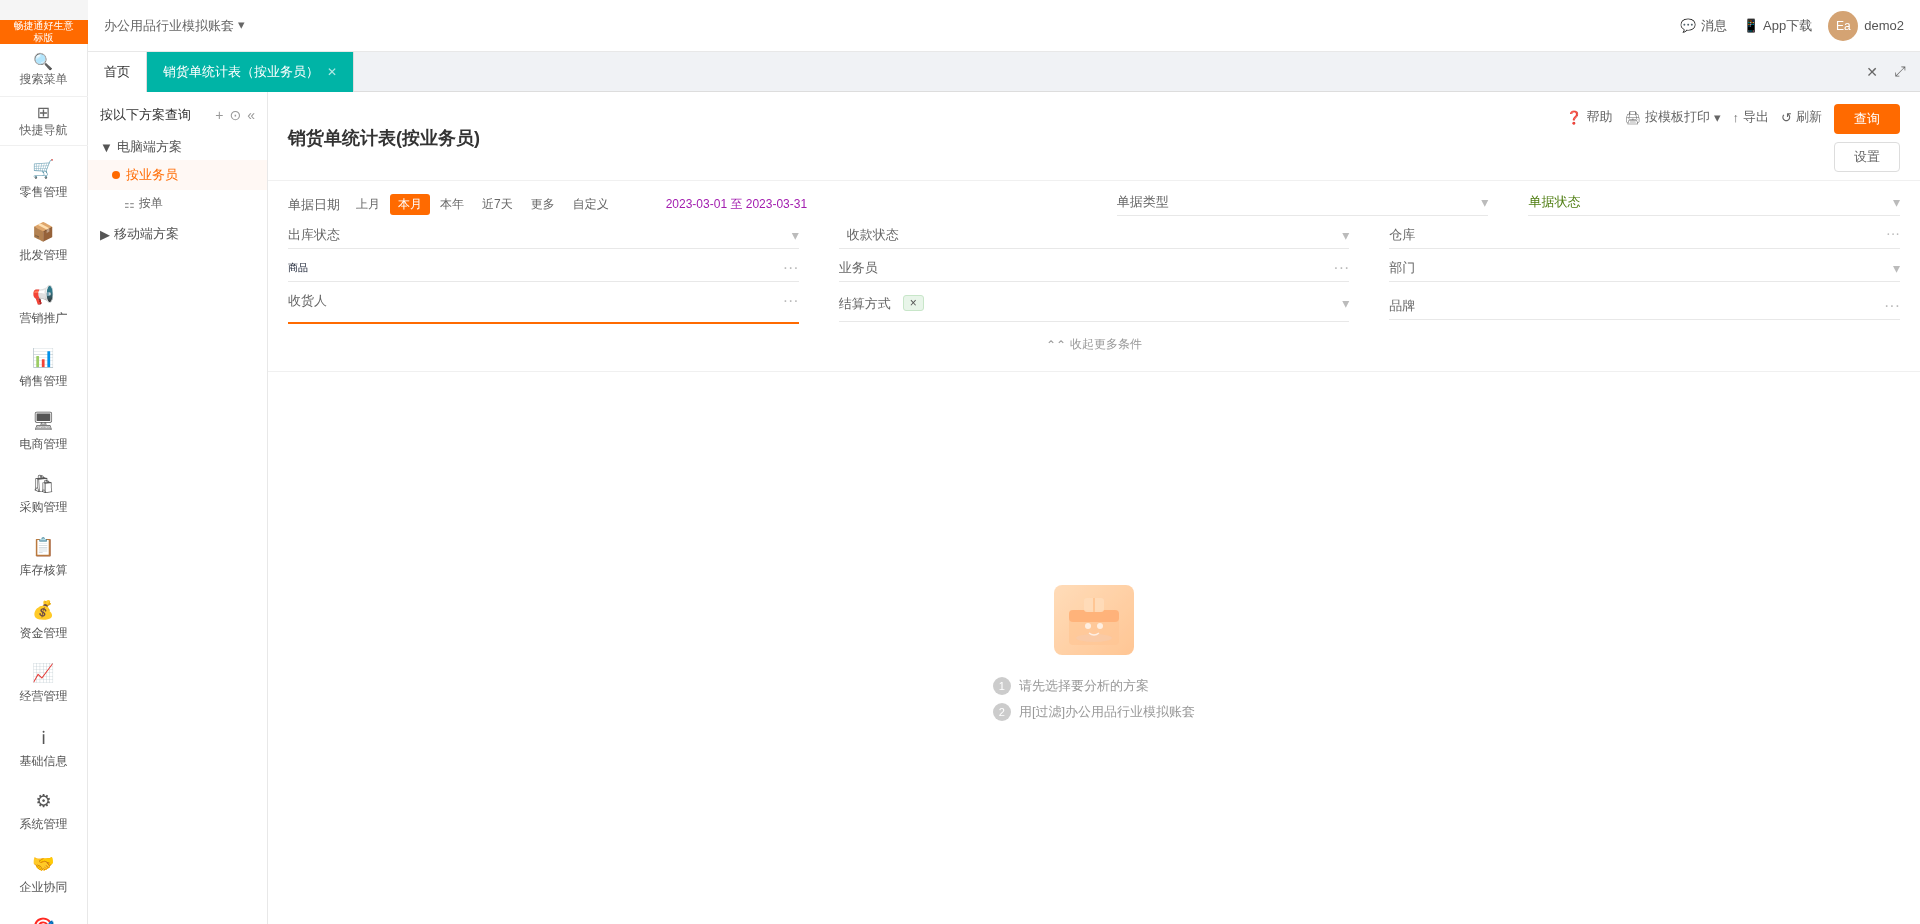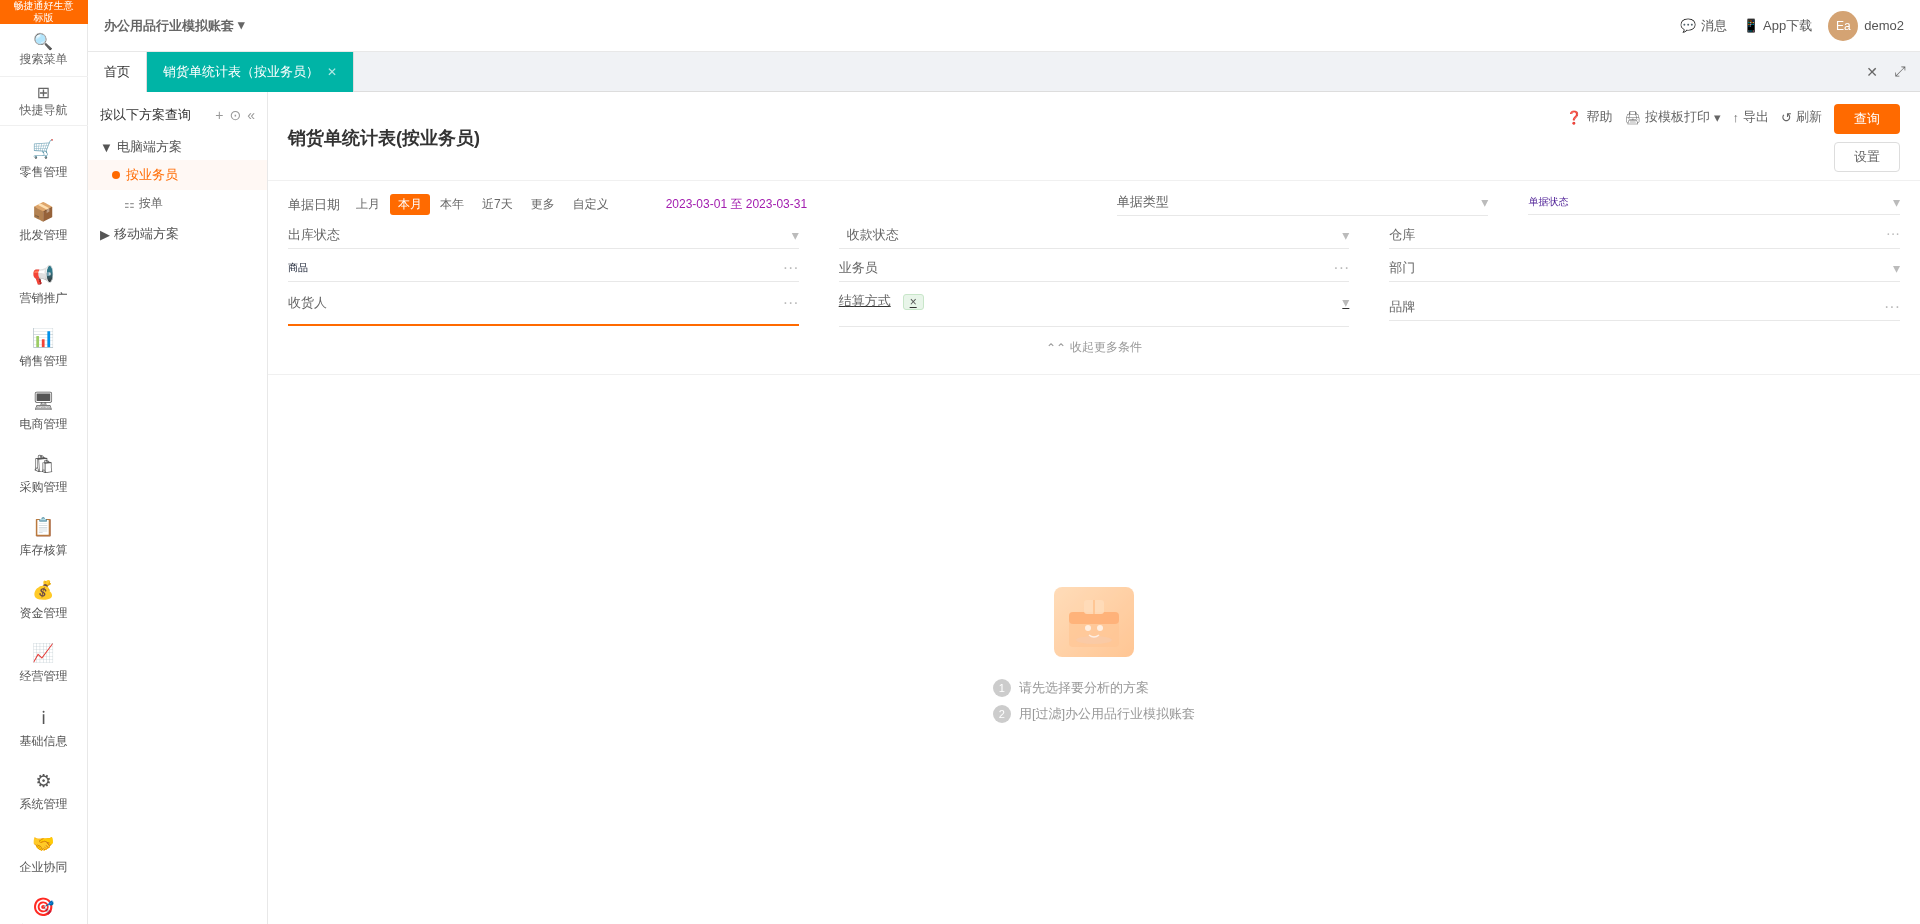--- a/index.html
+++ b/index.html
@@ -1,32 +1,32 @@
 <!DOCTYPE html>
 <html><head>
   <meta charset="utf-8">
   <style>
     * { box-sizing: border-box; margin: 0; padding: 0; }
     body { font-family: 'Microsoft YaHei', Arial, sans-serif; font-size: 13px; background: #f5f5f5; color: #333; display: flex; height: 924px; overflow: hidden; }
 
     
-    .sidebar { width: 88px; background: #fff; border-right: 1px solid #e8e8e8; display: flex; flex-direction: column; align-items: center; padding-top: 0; }
+    .sidebar { width: 88px; background: #fff; border-right: 1px solid #e8e8e8; display: flex; flex-direction: column; align-items: center; padding-top: 0; margin-top: 20px; }
     .sidebar-logo { width: 88px; height: 52px; background: #ff6a00; display: flex; align-items: center; justify-content: center; flex-direction: column; }
     .sidebar-logo-text { color: #fff; font-size: 10px; line-height: 1.2; text-align: center; }
     .sidebar-search { width: 88px; padding: 8px 0; text-align: center; color: #666; font-size: 12px; cursor: pointer; border-bottom: 1px solid #f0f0f0; }
     .sidebar-nav { width: 88px; padding: 6px 0; text-align: center; color: #666; font-size: 12px; cursor: pointer; border-bottom: 1px solid #f0f0f0; }
     .sidebar-item { width: 88px; padding: 12px 0 8px; text-align: center; cursor: pointer; display: flex; flex-direction: column; align-items: center; gap: 4px; color: #555; font-size: 12px; }
     .sidebar-item .icon { font-size: 18px; }
 
     
     .main { flex: 1; display: flex; flex-direction: column; overflow: hidden; }
 
     
     .top-header { height: 52px; background: #fff; border-bottom: 1px solid #e8e8e8; display: flex; align-items: center; justify-content: space-between; padding: 0 16px; }
-    .top-header-left { display: flex; align-items: flex-start; gap: 4px; color: #666; font-size: 13px; font-weight: bold; }
+    .top-header-left { display: flex; align-items: flex-start; gap: 4px; color: #666; font-size: 13px; }
     .top-header-right { display: flex; align-items: center; gap: 16px; color: #555; font-size: 13px; }
     .header-msg { display: flex; align-items: center; gap: 4px; cursor: pointer; }
     .header-app { display: flex; align-items: center; gap: 4px; cursor: pointer; }
     .avatar { width: 30px; height: 30px; border-radius: 50%; background: #d4a373; display: flex; align-items: center; justify-content: center; color: #fff; font-size: 12px; }
 
     
     .tab-bar { height: 40px; background: #f0f2f5; display: flex; align-items: center; padding: 0 0; border-bottom: 1px solid #ddd; }
     .tab { height: 40px; padding: 0 16px; display: flex; align-items: center; gap: 8px; cursor: pointer; font-size: 13px; background: #fff; border-right: 1px solid #ddd; color: #555; }
     .tab.home { background: #fff; color: #333; }
     .tab.active { background: #00b4a6; color: #fff; }
@@ -282,21 +282,21 @@
 
             <div style="display:flex;align-items:center;flex:1.2;border-bottom:1px solid #e8e8e8;padding-bottom:4px;">
               <span style="color:#666;font-size:13px;min-width:60px;">单据类型</span>
               <div style="flex:1;display:flex;align-items:center;justify-content:flex-end;">
                 <span style="color:#bbb;font-size:14px;cursor:pointer;">▾</span>
               </div>
             </div>
             <div style="width:40px;"></div>
 
             <div style="display:flex;align-items:center;flex:1.2;border-bottom:1px solid #e8e8e8;padding-bottom:4px;">
-              <span style="color:#4c1d95;font-size:10px;min-width:60px;">单据状态</span>
+              <span style="color:#4d7c0f;font-size:13px;min-width:60px;">单据状态</span>
               <div style="flex:1;display:flex;align-items:center;justify-content:flex-end;">
                 <span style="color:#bbb;font-size:14px;cursor:pointer;">▾</span>
               </div>
             </div>
           </div>
 
           <div style="display:flex;align-items:center;gap:0;margin-bottom:10px;font-family:Liberation Serif, serif;">
 
             <div style="display:flex;align-items:center;flex:1;border-bottom:1px solid #e8e8e8;padding-bottom:4px;">
               <span style="color:#666;font-size:13px;min-width:60px;">出库状态</span>
@@ -351,21 +351,21 @@
           <div style="display:flex;align-items:center;gap:0;margin-bottom:6px;">
 
             <div style="display:flex;align-items:center;flex:1;border-bottom:2px solid #ff6a00;padding-bottom:12px;">
               <span style="color:#666;font-size:13px;min-width:60px;">收货人</span>
               <div style="flex:1;display:flex;align-items:center;justify-content:flex-end;gap:4px;">
                 <span style="color:#bbb;font-size:16px;cursor:pointer;">···</span>
               </div>
             </div>
             <div style="width:40px;"></div>
 
-            <div style="display:flex;align-items:flex-end;flex:1;border-bottom:1px solid #e8e8e8;padding-bottom:16px;text-decoration:underline;">
+            <div style="display:flex;align-items:flex-start;flex:1;border-bottom:1px solid #e8e8e8;padding-bottom:8px;">
               <span style="color:#666;font-size:13px;min-width:60px;">结算方式</span>
               <div style="flex:1;display:flex;align-items:center;padding-left:4px;gap:4px;">
                 <span class="tag-close">
                   <span>×</span>
                 </span>
                 <span style="color:#bbb;font-size:14px;cursor:pointer;margin-left:auto;">▾</span>
               </div>
             </div>
             <div style="width:40px;"></div>
 

